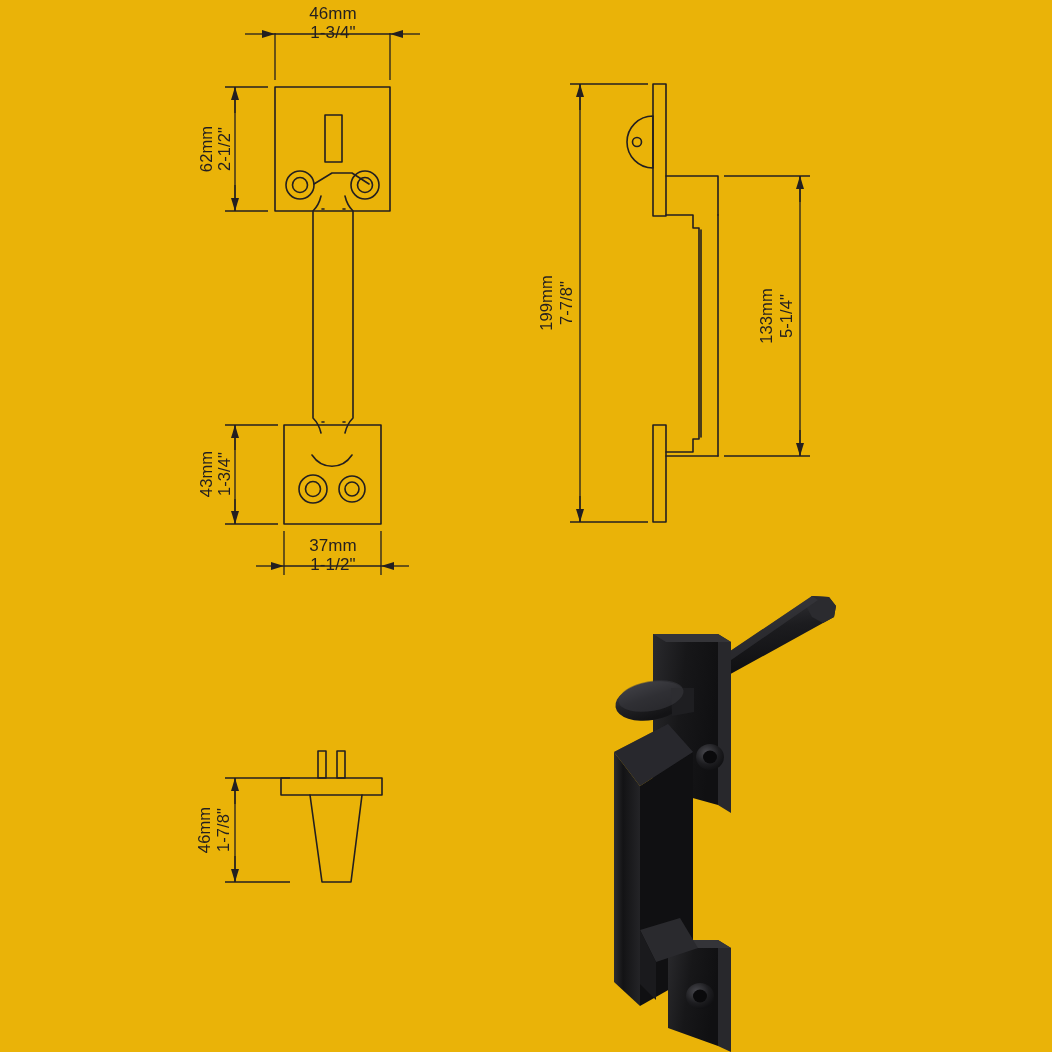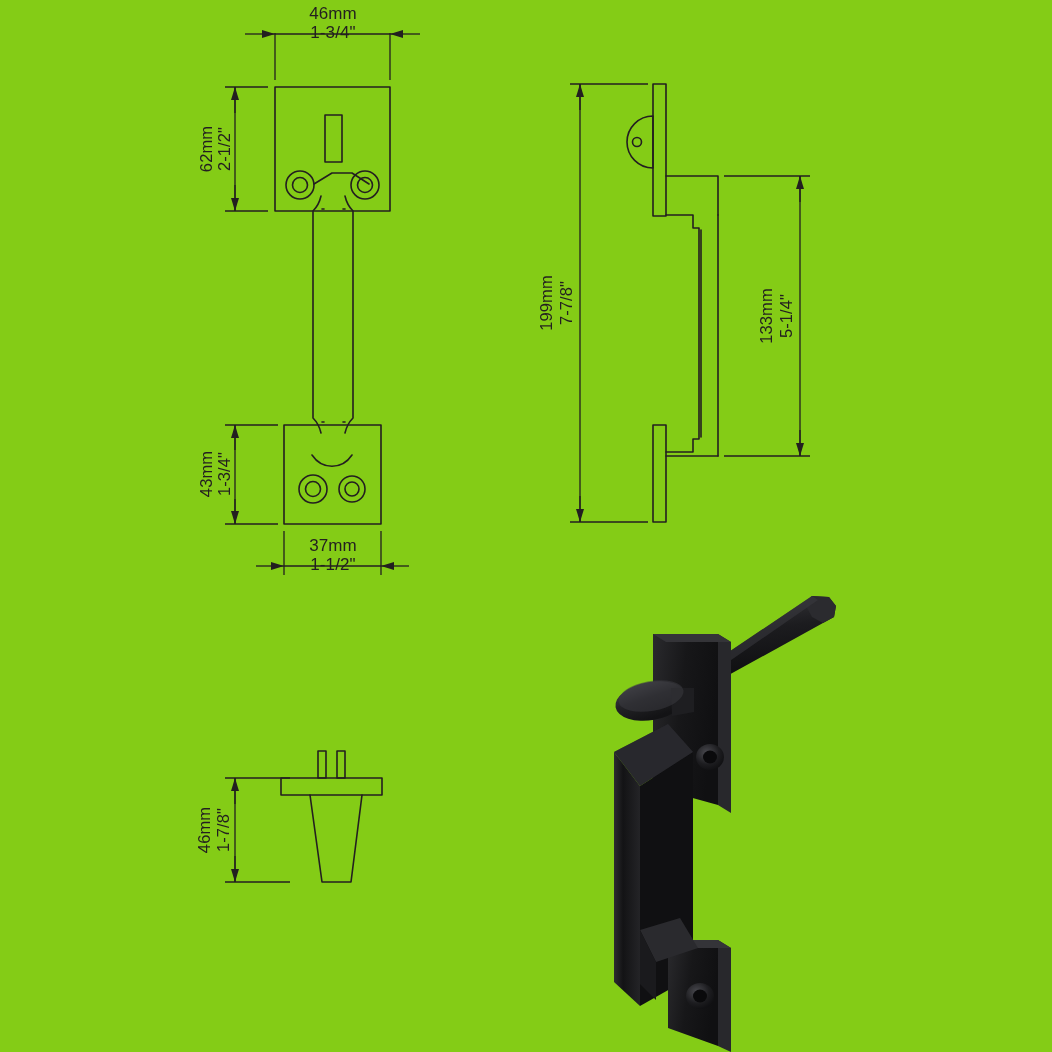--- a/index.html
+++ b/index.html
@@ -7,21 +7,21 @@
     padding: 0;
     background: #ffffff;
   }
   body {
     font-family: "Liberation Sans", sans-serif;
   }
   #sheet {
     position: relative;
     width: 1052px;
     height: 1052px;
-    background: #84cc16;
+    background: #eab308;
     overflow: hidden;
   }
   #sheet svg {
     position: absolute;
     left: 0;
     top: 0;
   }
   .dimtext {
     font-family: "Liberation Sans", sans-serif;
     font-size: 17px;

